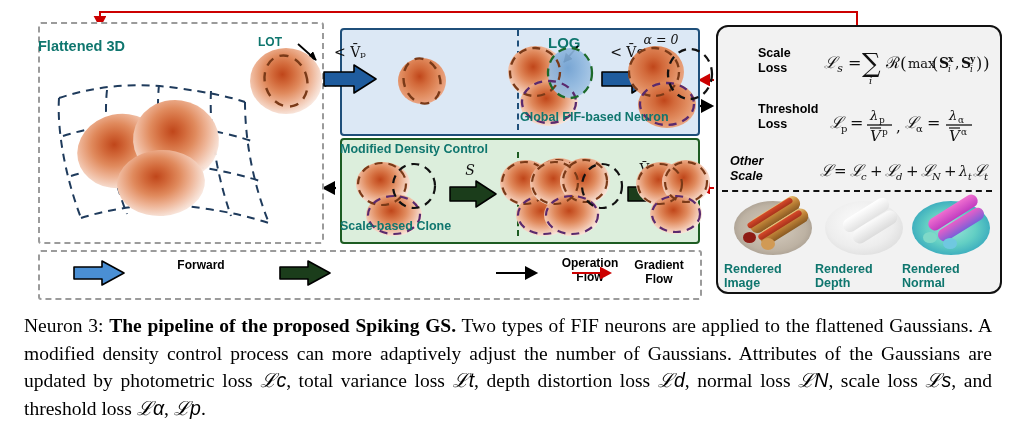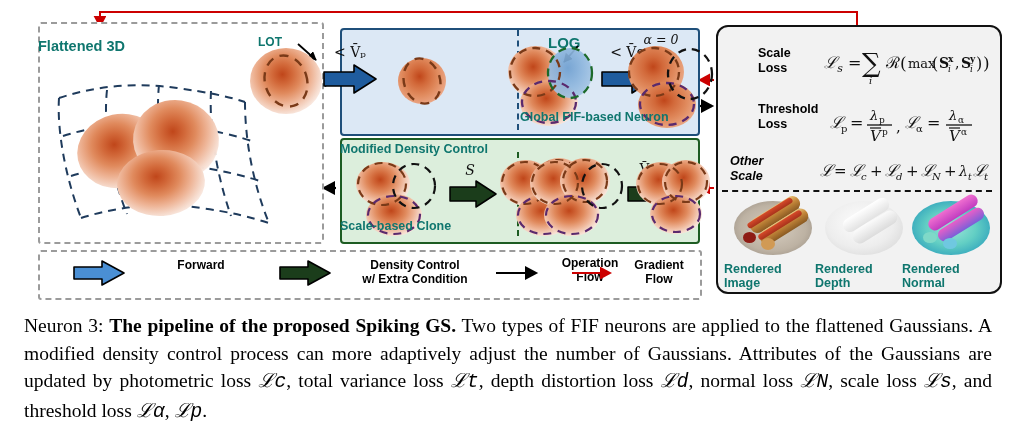--- a/index.html
+++ b/index.html
@@ -51,21 +51,21 @@
   
   #legend{left:38px;top:250px;width:660px;height:46px;
      border:2.5px dashed #9b9b9b;border-radius:3px;background:#fff;}
   .leg-txt{font-size:12px;font-weight:bold;text-align:center;line-height:1.2;color:#000;}
 
   
   #caption{position:absolute;left:24px;top:312px;width:968px;
      font-family:"Liberation Serif",serif;font-size:19.5px;color:#000;
      line-height:1.42;text-align:justify;}
   #caption b{font-weight:bold;}
-  .mathit{font-family:Liberation Mono, monospace;font-style:italic;}
+  .mathit{font-family:Liberation Sans, sans-serif;font-style:italic;}
 
   
   .render-cap{font-size:12.5px;}
   .render-disc{border-radius:50%;position:absolute;}
 </style>
 </head>
 <body>
 
 <div id="figure">
 
@@ -375,24 +375,20 @@
   <svg class="abs" style="left:72px;top:258px;" width="56" height="30">
     <path d="M2,9 L30,9 L30,3 L52,15 L30,27 L30,21 L2,21 z" fill="#4a8fd4" stroke="#000" stroke-width="1.6" stroke-linejoin="round"></path>
   </svg>
   <div class="abs leg-txt" style="left:138px;top:258px;width:126px;">
     <div>Forward</div>
   </div>
 
   <svg class="abs" style="left:278px;top:258px;" width="56" height="30">
     <path d="M2,9 L30,9 L30,3 L52,15 L30,27 L30,21 L2,21 z" fill="#1b3d1b" stroke="#000" stroke-width="1.6" stroke-linejoin="round"></path>
   </svg>
-  <div class="abs leg-txt" style="left:340px;top:258px;width:150px;">
-    <div>Density Control</div>
-    <div>w/ Extra Condition</div>
-  </div>
 
   <svg class="abs" style="left:494px;top:264px;" width="50" height="18">
     <path d="M2,9 L42,9" stroke="#000" stroke-width="2.2" marker-end="url(#blkhead)"></path>
   </svg>
   <div class="abs leg-txt" style="left:544px;top:256px;width:92px;">
     <div>Operation</div>
     <div>Flow</div>
   </div>
 
   <svg class="abs" style="left:570px;top:264px;" width="50" height="18">

